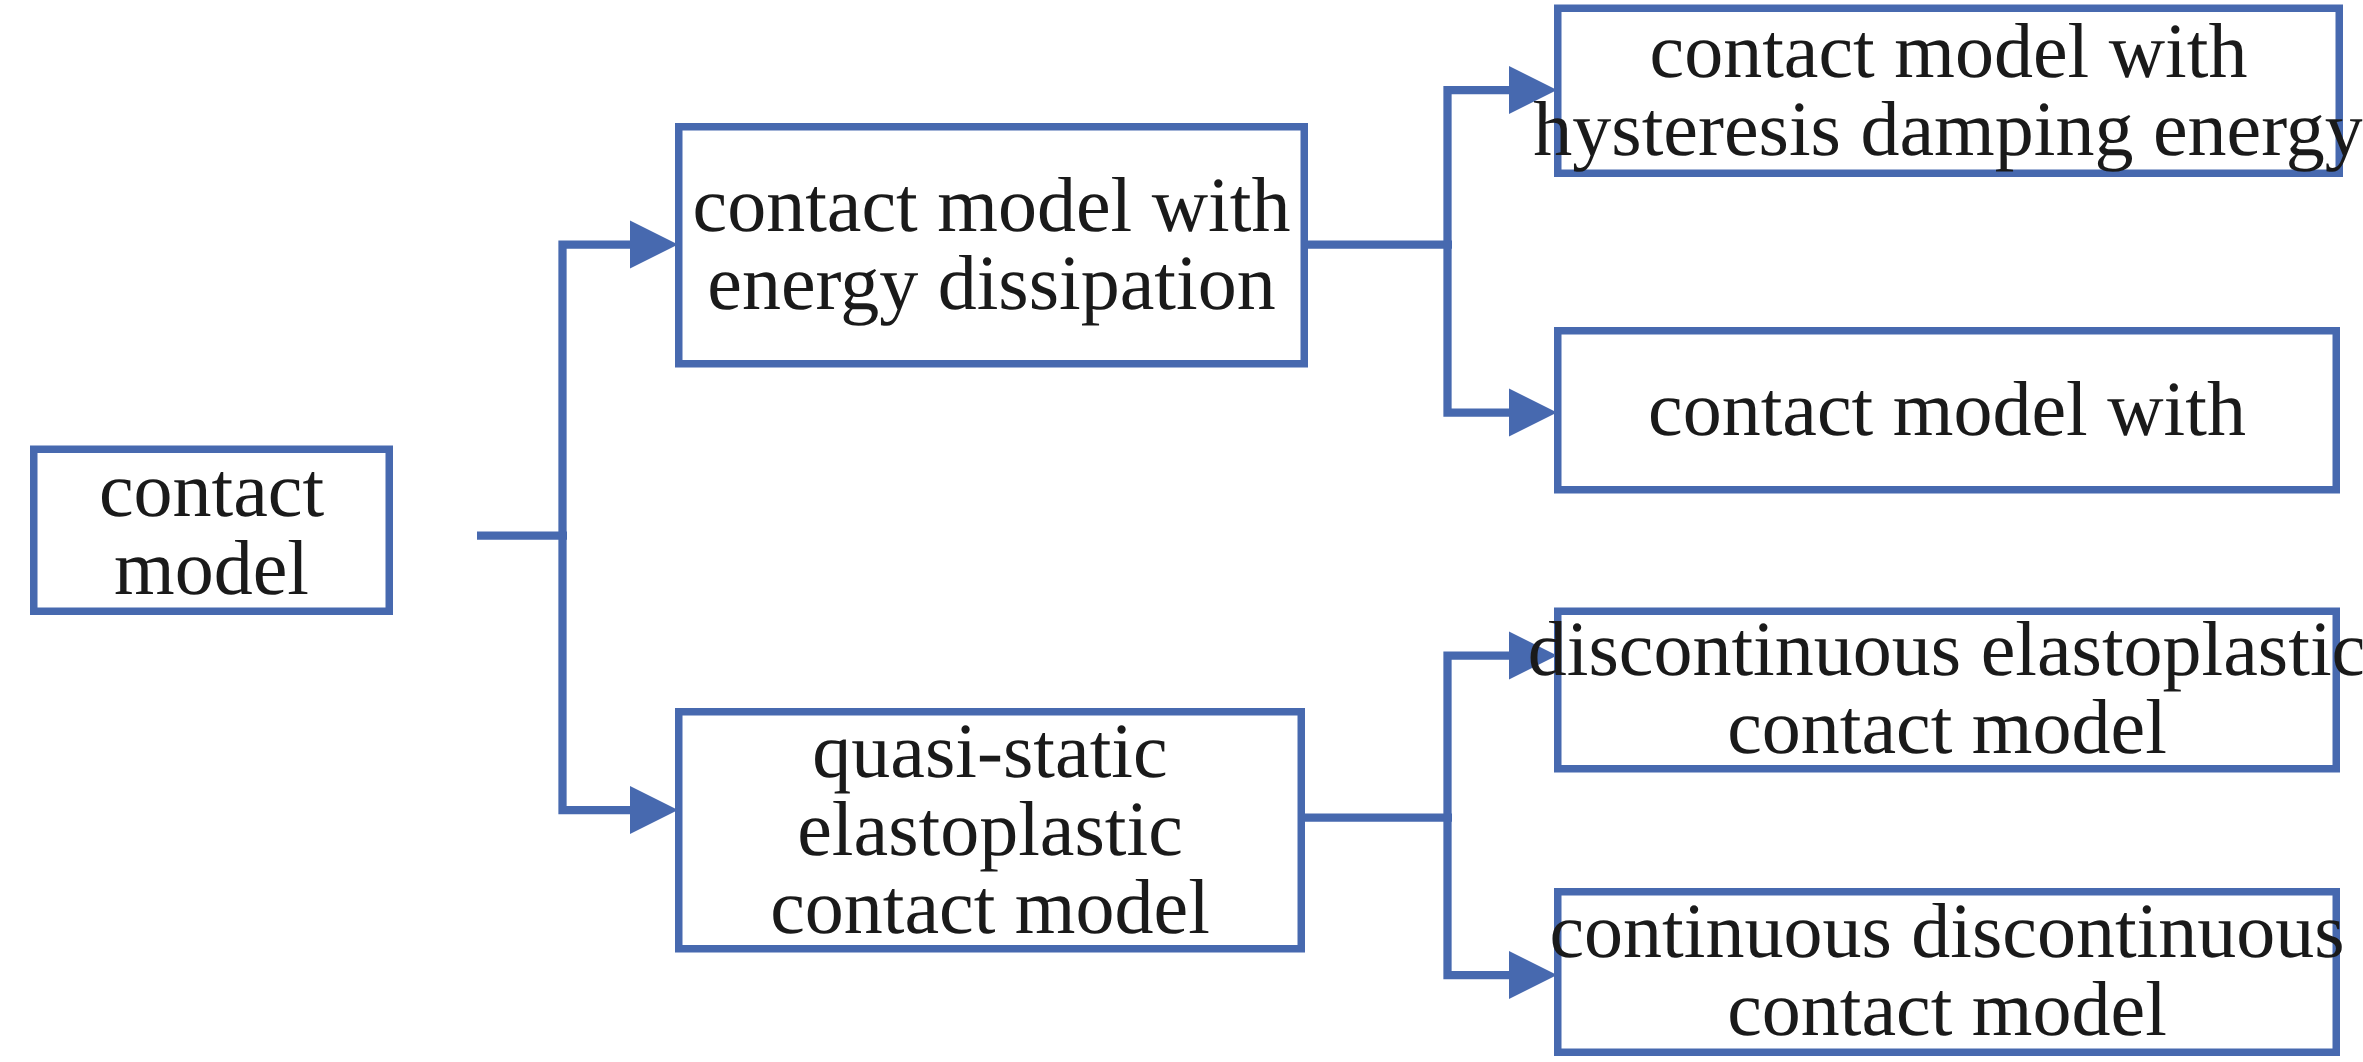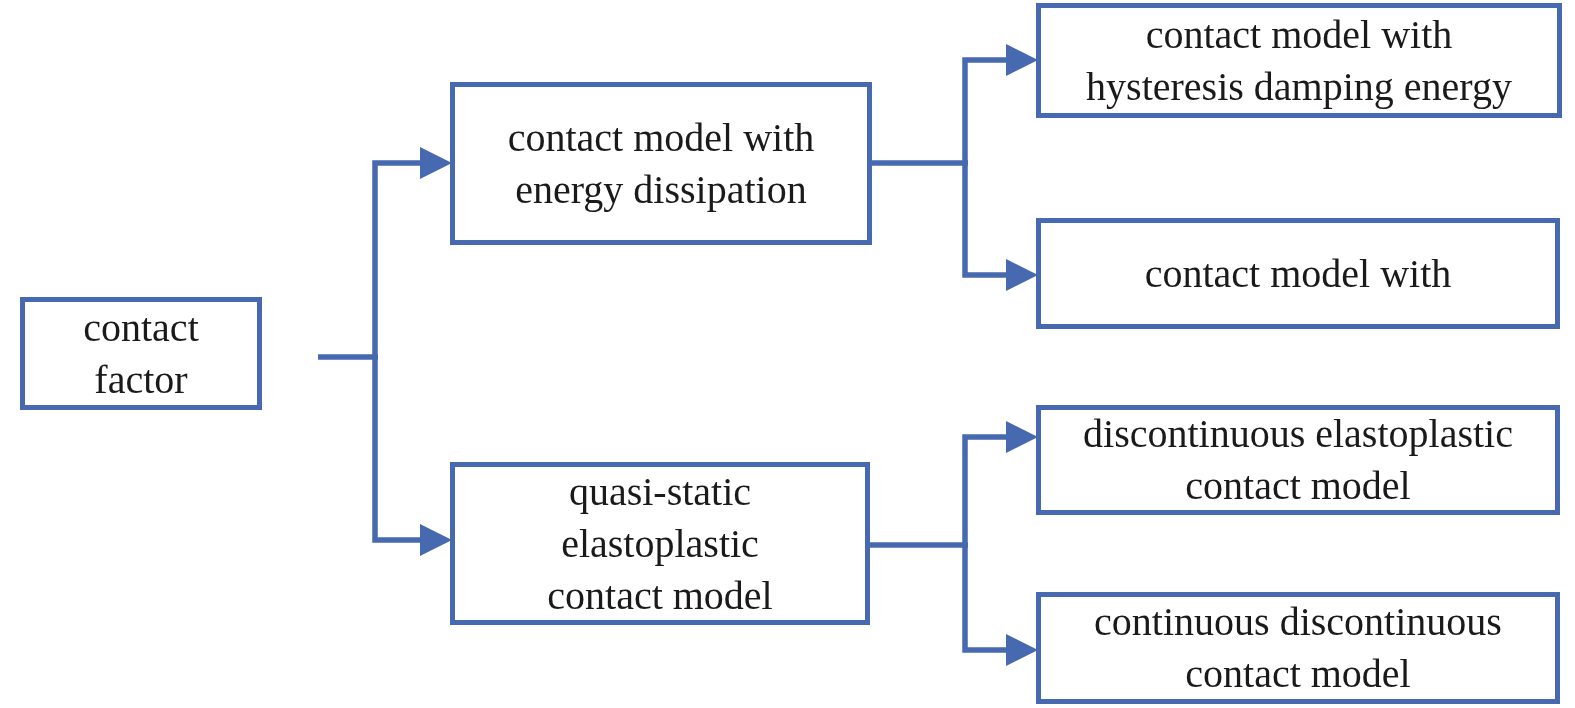--- a/index.html
+++ b/index.html
@@ -42,30 +42,30 @@
     position: absolute;
     z-index: 2;
     box-sizing: border-box;
     background: var(--box_fill);
     border: 5px solid var(--stroke);
     display: flex;
     flex-direction: column;
     justify-content: center;
     align-items: center;
     color: var(--text);
-    font-size: 40px;
+    font-size: 52px;
     line-height: 52px;
     text-align: center;
   }
   .node .line {
     white-space: nowrap;
   }
   #node-root          { left: 20px;   top: 297px; width: 242px; height: 113px; }
   #node-energy        { left: 450px;  top: 82px;  width: 422px; height: 163px; }
-  #node-quasi         { left: 450px;  top: 462px; width: 420px; height: 163px; }
+  #node-quasi         { left: 450px;  top: 472px; width: 420px; height: 163px; }
   #node-hysteresis    { left: 1036px; top: 3px;   width: 526px; height: 115px; }
   #node-viscous       { left: 1036px; top: 218px; width: 524px; height: 111px; }
   #node-discontinuous { left: 1036px; top: 380px; width: 524px; height: 110px; margin-top: 25px; }
   #node-continuous    { left: 1036px; top: 592px; width: 524px; height: 112px; }
 </style>
 </head>
 <body>
 
 <div class="canvas">
 
@@ -82,21 +82,21 @@
     <polygon points="1038,275 1006,259 1006,291"></polygon>
 
     <path d="M868 545 H968"></path>
     <path d="M1010 437 H965 V650 H1010"></path>
     <polygon points="1038,437 1006,421 1006,453"></polygon>
     <polygon points="1038,650 1006,634 1006,666"></polygon>
   </svg>
 
   <div class="node" id="node-root">
     <div class="line">contact</div>
-    <div class="line">factor</div>
+    <div class="line">model</div>
   </div>
 
   <div class="node" id="node-energy">
     <div class="line">contact model with</div>
     <div class="line">energy dissipation</div>
   </div>
 
   <div class="node" id="node-quasi">
     <div class="line">quasi-static</div>
     <div class="line">elastoplastic</div>

